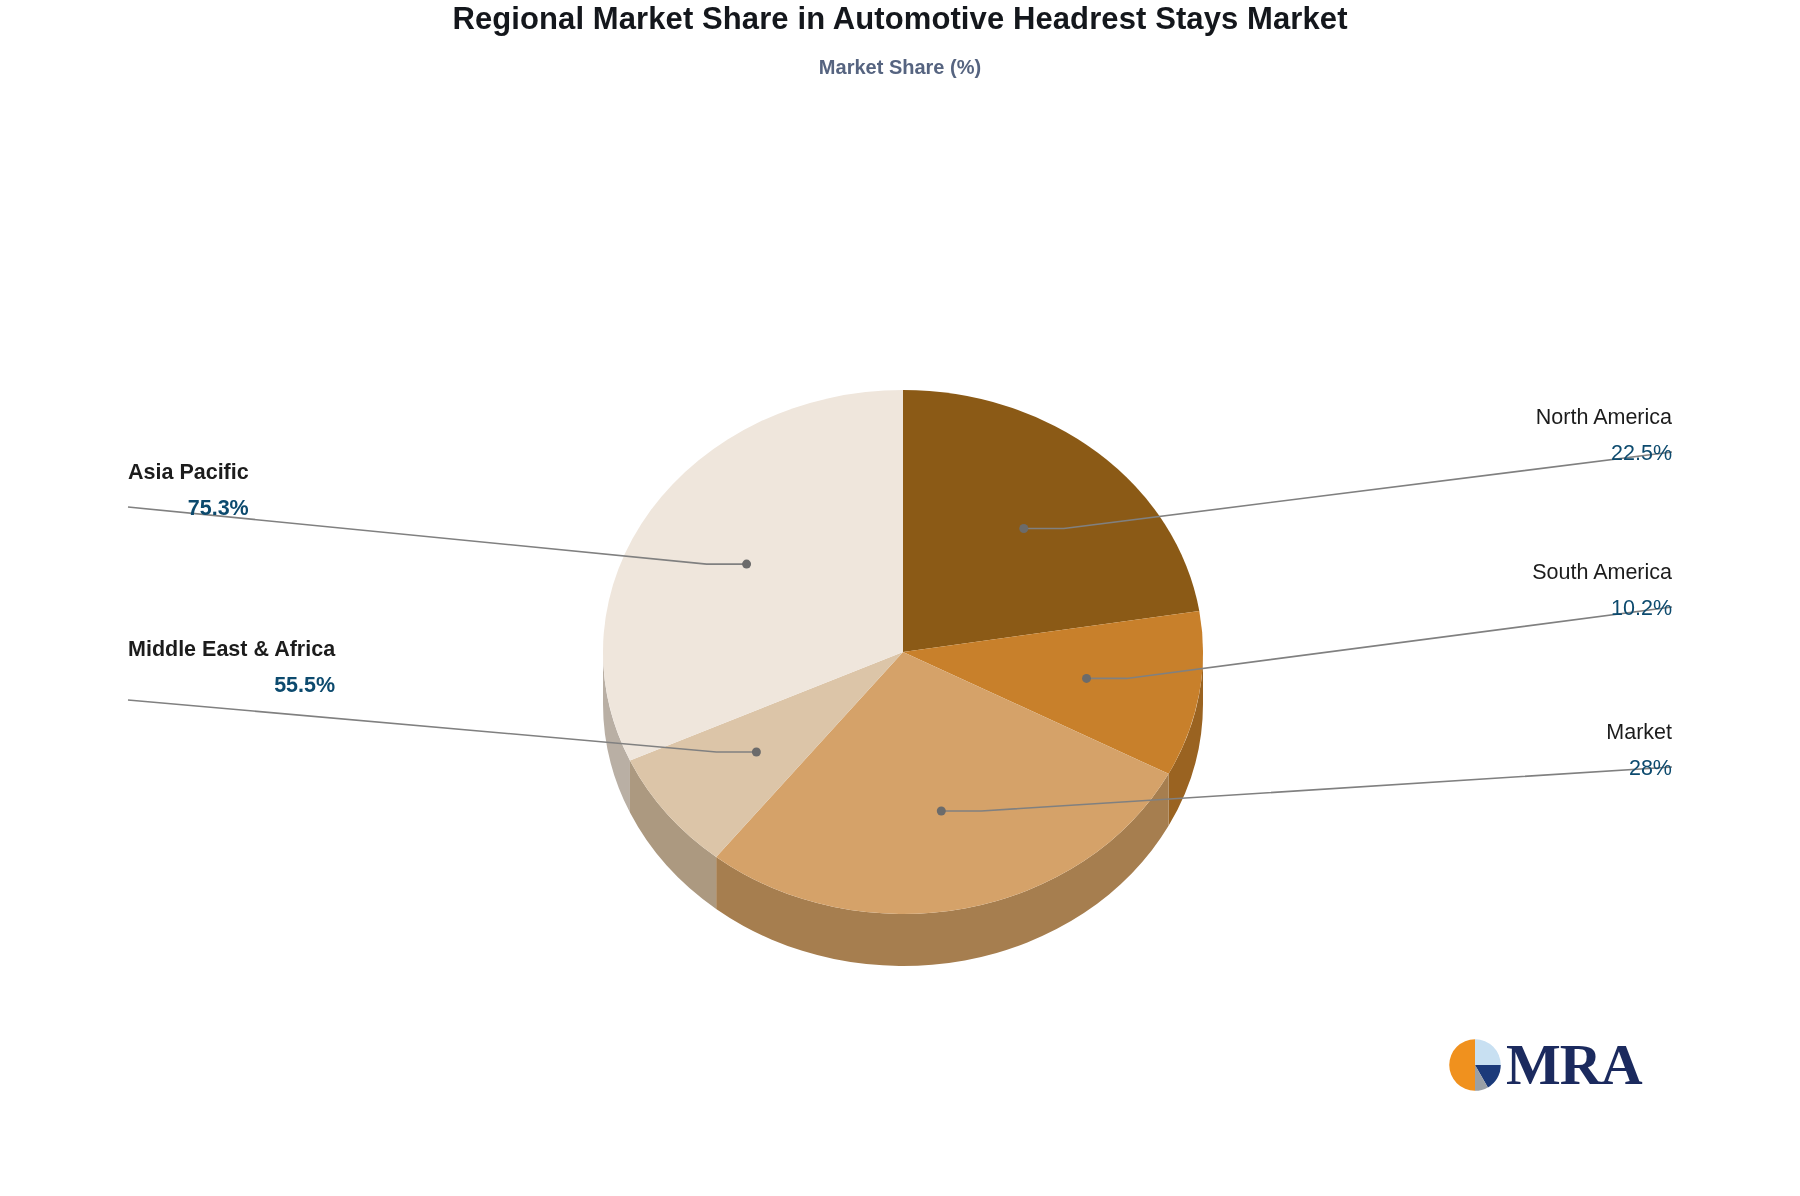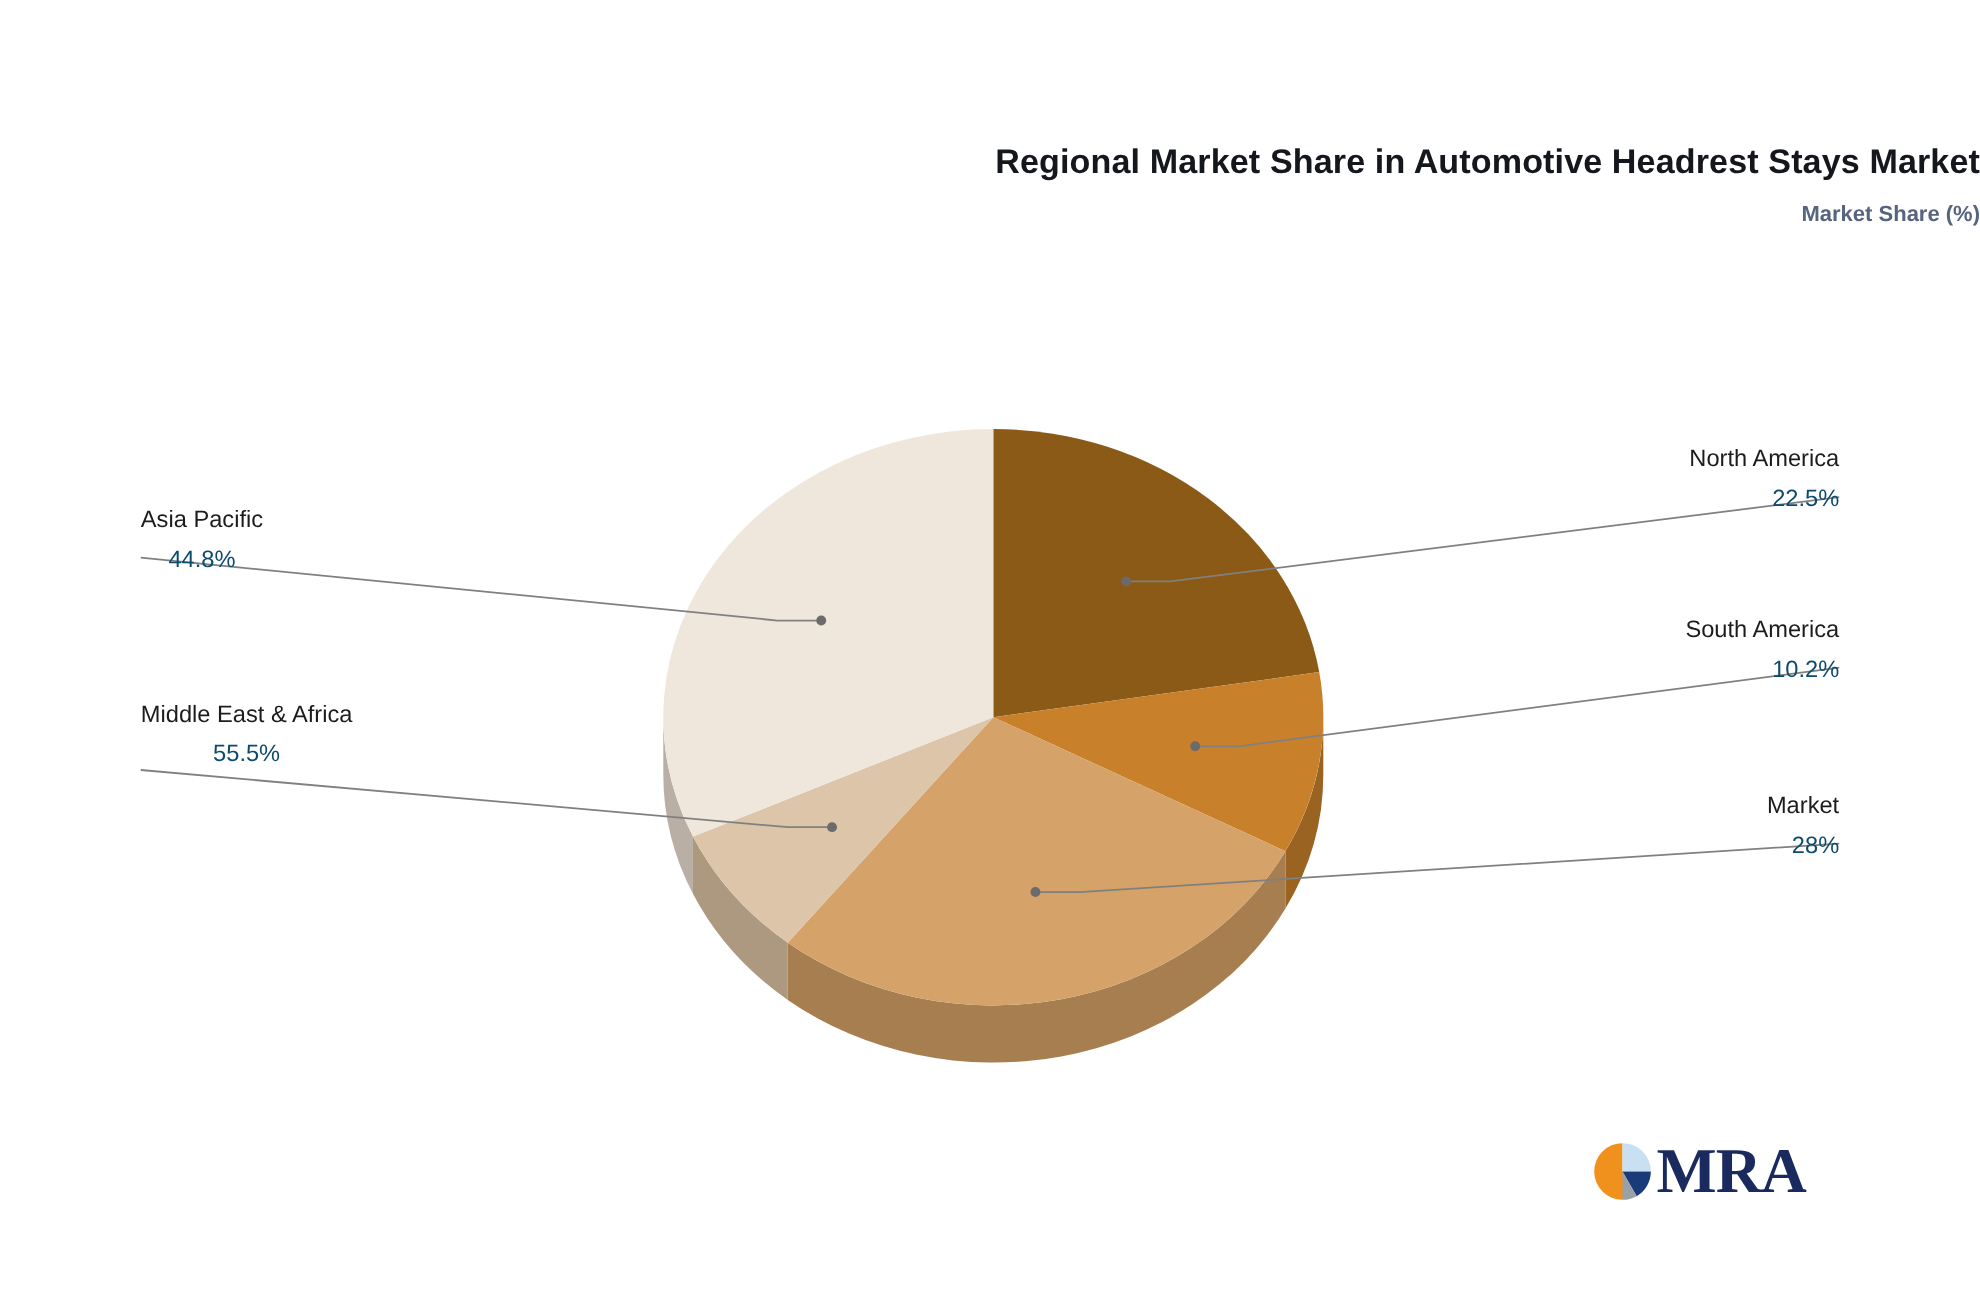--- a/index.html
+++ b/index.html
@@ -20,22 +20,21 @@
     inset: 0;
     background: #ffffff;
   }
 
   
   .header {
     position: absolute;
     top: 0;
     left: 0;
     width: 1800px;
-    text-align: right;
-    padding-top: 128px;
+    text-align: center;
   }
   .chart-title {
     font-size: 31px;
     font-weight: bold;
     color: #14171c;
     letter-spacing: 0.1px;
     line-height: 1.2;
   }
   .chart-subtitle {
     margin-top: 18px;
@@ -68,21 +67,21 @@
     line-height: 1.25;
   }
   .pie-label .lbl-value {
     display: block;
     font-size: 21.5px;
     color: #0c4a6e;
     line-height: 1.25;
     margin-top: 9px;
   }
   .pie-label.right { text-align: right; }
-  .pie-label.left  { text-align: center;  }
+  .pie-label.left  { text-align: right; font-weight: bold;  }
 
   
   .logo {
     position: absolute;
     left: 1447px;
     top: 1036px;
     display: flex;
     align-items: center;
     gap: 9px;
   }
@@ -154,21 +153,21 @@
       <div class="pie-label right" style="right: 128px; top: 719px;">
         <span class="lbl-name">Market</span>
         <span class="lbl-value">28%</span>
       </div>
       <div class="pie-label left" style="left: 128px; top: 636px;">
         <span class="lbl-name">Middle East &amp; Africa</span>
         <span class="lbl-value">55.5%</span>
       </div>
       <div class="pie-label left" style="left: 128px; top: 459px;">
         <span class="lbl-name">Asia Pacific</span>
-        <span class="lbl-value">44.8%</span>
+        <span class="lbl-value">75.3%</span>
       </div>
     </div>
 
   <div class="logo">
     <svg class="logo-mark" width="56" height="56" viewBox="0 0 100 100">
       <path d="M50 50 L50 4 A46 46 0 1 0 50 96 A46 46 0 0 0 50 50 Z" fill="#F0911E"></path>
       <path d="M50 50 L50 4 A46 46 0 0 1 96 50 Z" fill="#BCD9F0"></path>
       <path d="M50 50 L96 50 A46 46 0 0 1 73 90 Z" fill="#1B3A7A"></path>
       <path d="M50 50 L73 90 A46 46 0 0 1 50 96 Z" fill="#9AA0A6"></path>
       <path d="M50 50 L50 4 A46 46 0 0 1 96 50 Z" fill="#FFFFFF" opacity="0.18"></path>

